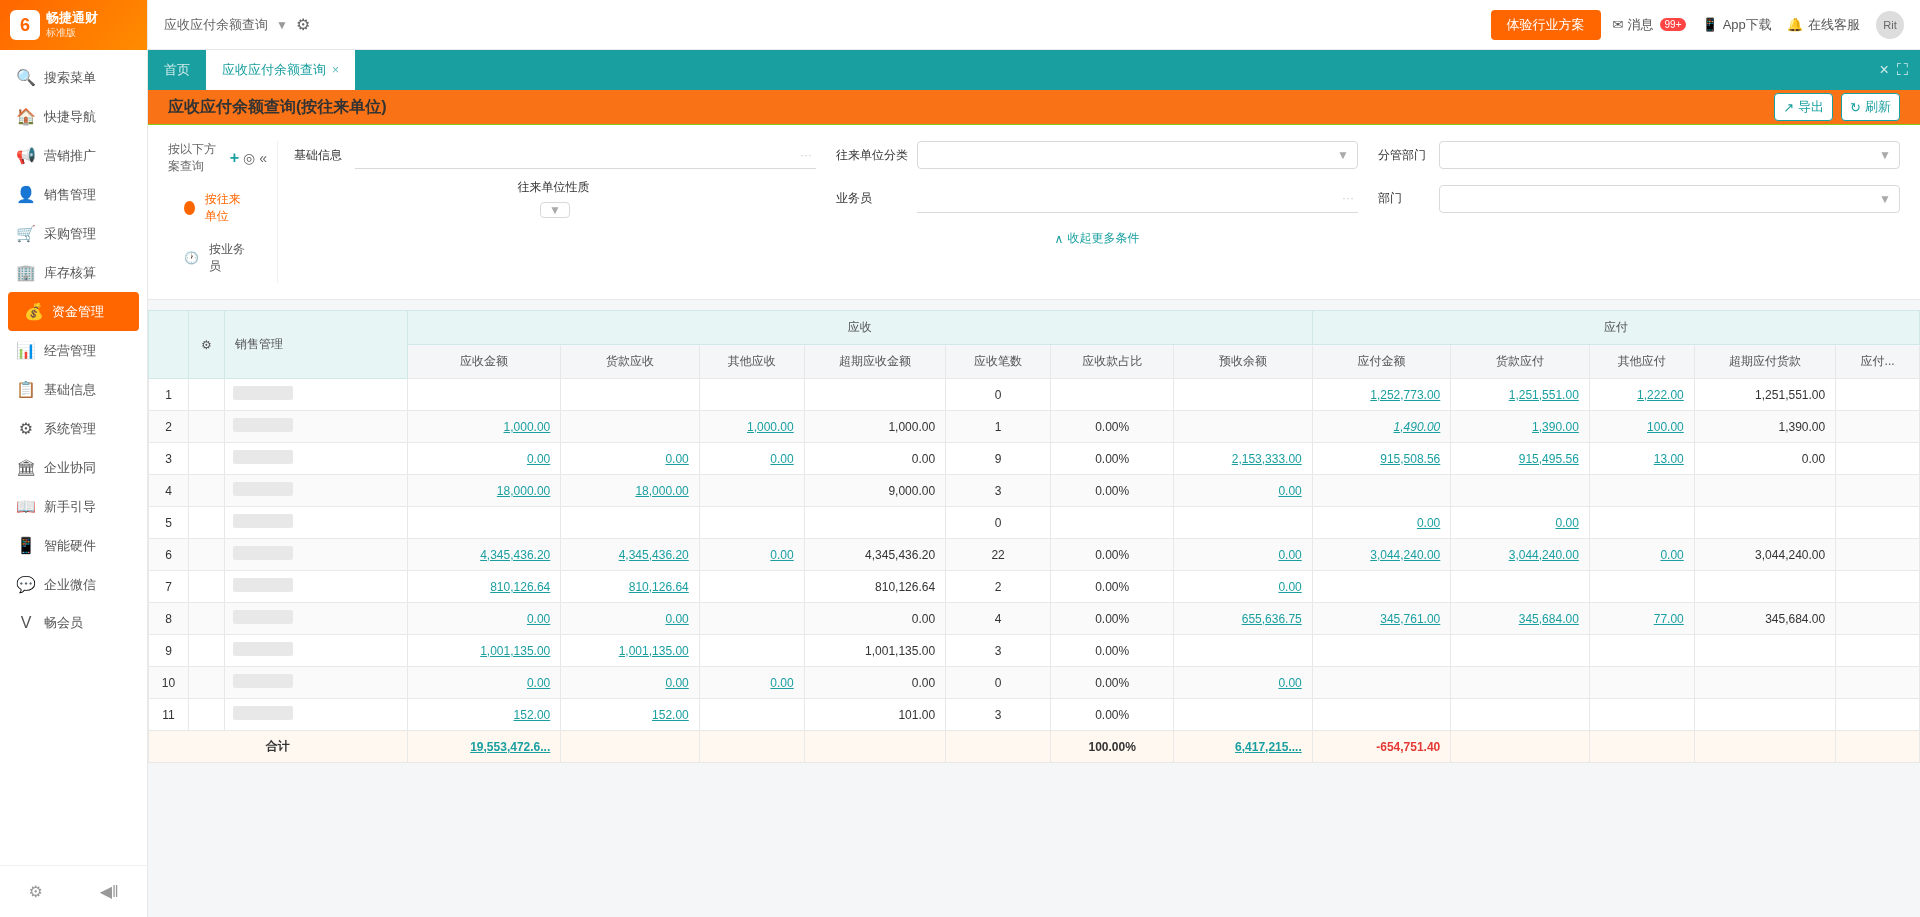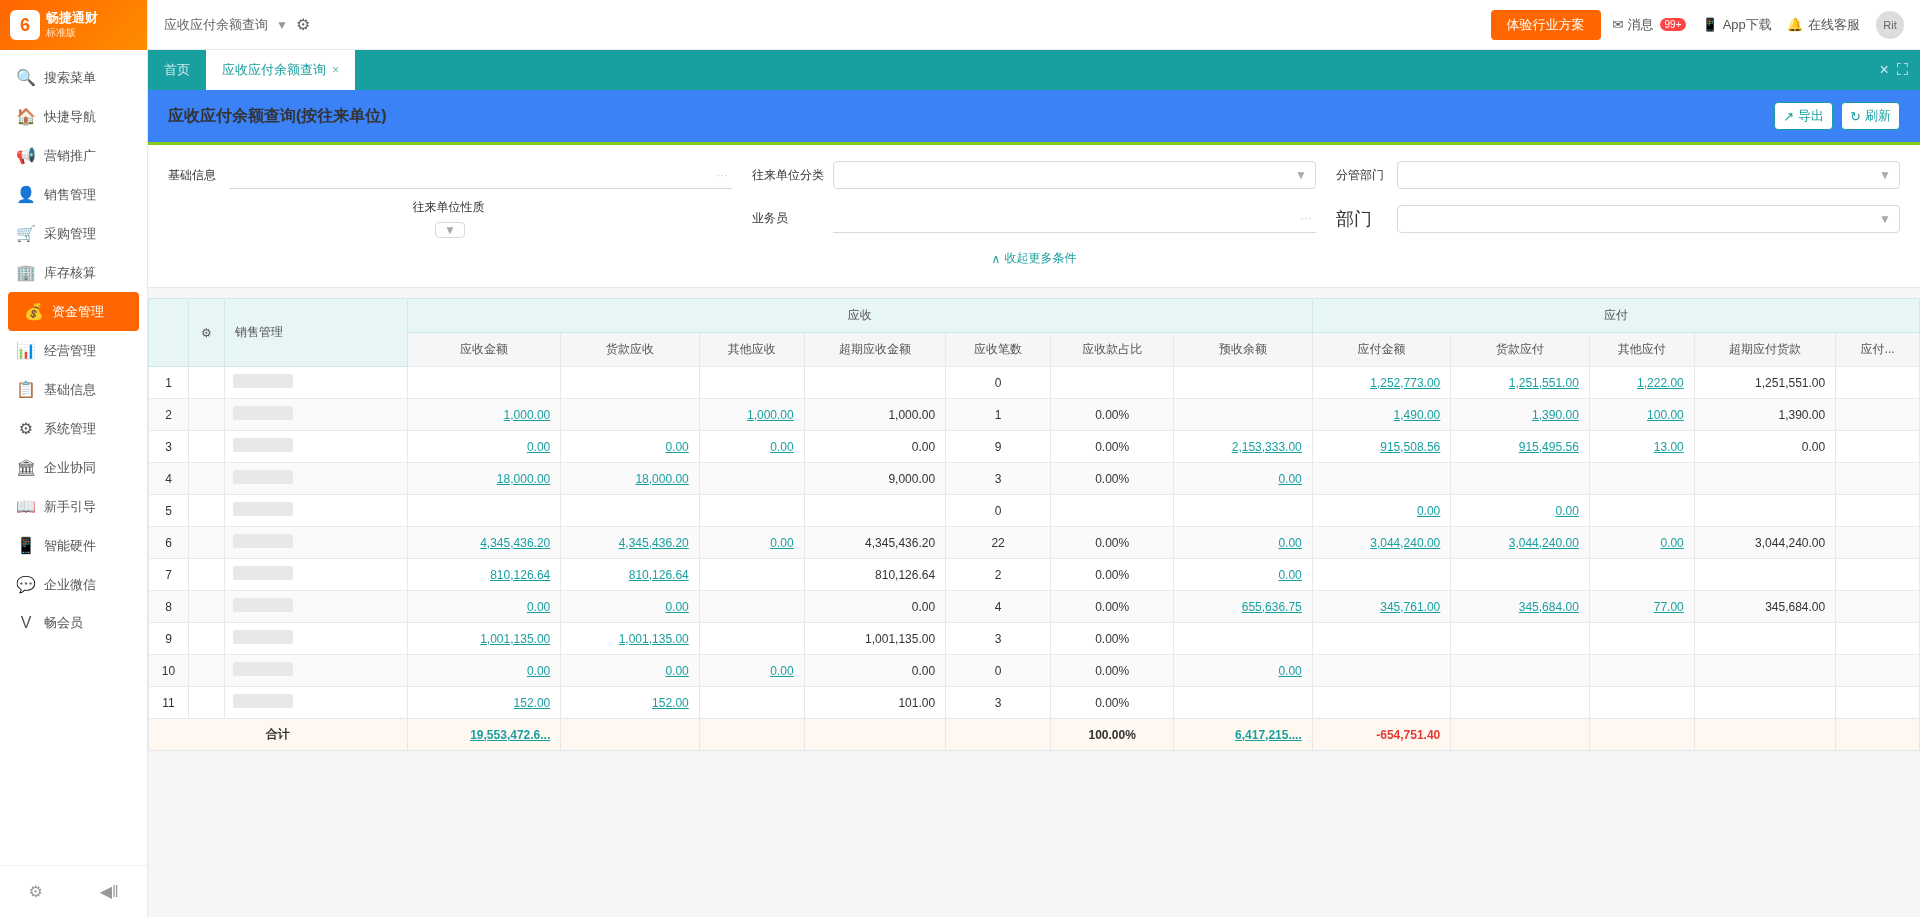--- a/index.html
+++ b/index.html
@@ -81,22 +81,22 @@
       margin-left: auto; display: flex; align-items: center; gap: 8px; padding-right: 12px;
     }
     .tab-bar-icon { color: rgba(255,255,255,0.8); cursor: pointer; font-size: 16px; }
 
     
     .main-content {
       position: fixed; left: 148px; top: 90px; right: 0; bottom: 0;
       background: #f5f6f8; overflow: auto;
     }
     .page-header {
-      background: #3b82f6; padding: 12px 20px; display: flex; align-items: center;
-      justify-content: space-between; border-bottom: 3px solid #84cc16;
+      background: #f97316; padding: 3px 20px; display: flex; align-items: center;
+      justify-content: space-between; border-bottom: 1px solid #84cc16;
     }
     .page-title { font-size: 16px; font-weight: bold; color: #333; }
     .page-actions { display: flex; gap: 8px; }
     .action-btn {
       display: flex; align-items: center; gap: 4px; cursor: pointer;
       color: #1a9fa0; font-size: 13px; padding: 4px 8px; border: 1px solid #1a9fa0;
       border-radius: 4px; background: #fff;
     }
 
     
@@ -284,20 +284,36 @@
       <div class="action-btn">
         <span>↻</span>
         <span>刷新</span>
       </div>
     </div>
   </div>
 
   <div class="filter-area">
     <div style="display:flex; gap:0;">
 
+      <div style="width:110px; padding-right:10px; border-right: 1px solid #f0f0f0; margin-right:16px;">
+        <div style="font-size:12px; color:#666; margin-bottom:8px; display:flex; align-items:center; gap:4px;">
+          <span>按以下方案查询</span>
+          <span class="filter-icon-btn" style="color:#1a9fa0; font-size:16px; font-weight:bold;">+</span>
+          <span class="filter-icon-btn">◎</span>
+          <span class="filter-icon-btn">«</span>
+        </div>
+        <div class="sub-nav-item active" style="font-size:12px;">
+          <span style="display:inline-block; width:14px; height:14px; background:#ff6600; border-radius:50%; margin-right:4px; font-size:10px; color:#fff; text-align:center; line-height:14px;"></span>
+          <span>按往来单位</span>
+        </div>
+        <div class="sub-nav-item" style="font-size:12px;">
+          <span style="color:#999; margin-right:4px;">🕐</span>
+          <span>按业务员</span>
+        </div>
+      </div>
 
       <div style="flex:1;">
         <div style="display:grid; grid-template-columns: 1fr 1fr 1fr; gap:10px 20px; margin-bottom:8px;">
 
           <div style="display:flex; align-items:center; gap:6px;">
             <span style="font-size:12px; color:#333; white-space:nowrap; min-width:55px;">基础信息</span>
             <div style="flex:1; border-bottom:1px solid #d9d9d9; height:28px; display:flex; align-items:center; justify-content:flex-end; padding:0 4px; cursor:pointer;">
               <span style="color:#ccc;">···</span>
             </div>
           </div>
@@ -324,21 +340,21 @@
             </div>
           </div>
           <div style="display:flex; align-items:center; gap:6px;">
             <span style="font-size:12px; color:#333; white-space:nowrap; min-width:75px;">业务员</span>
             <div style="flex:1; border-bottom:1px solid #d9d9d9; height:28px; display:flex; align-items:center; justify-content:flex-end; padding:0 4px; cursor:pointer;">
               <span style="color:#ccc;">···</span>
             </div>
           </div>
 
           <div style="display:flex; align-items:center; gap:6px;">
-            <span style="font-size:18px; color:#333; white-space:nowrap; min-width:55px;">部门</span>
+            <span style="font-size:12px; color:#333; white-space:nowrap; min-width:55px;">部门</span>
             <div style="flex:1; border:1px solid #d9d9d9; border-radius:4px; height:28px; display:flex; align-items:center; justify-content:space-between; padding:0 8px; cursor:pointer; background:#fff;">
               <span style="color:#ccc; font-size:11px;"></span>
               <span style="color:#aaa;">▼</span>
             </div>
           </div>
         </div>
 
         <div style="display:flex; justify-content:center; margin-top:4px;">
           <div class="collapse-btn">
             <span>∧</span>
@@ -398,21 +414,21 @@
       <td class="center">2</td>
       <td class="center"></td>
       <td style="text-align:left; padding-left:8px;"><span style="background:#e8e8e8;border-radius:2px;padding:0 3px;display:inline-block;height:14px;width:60px;"></span></td>
       <td style="text-align:right;"><span style="color:#1a9fa0;text-decoration:underline;cursor:pointer;">1,000.00</span></td>
       <td style="text-align:right;"></td>
       <td style="text-align:right;"><span style="color:#1a9fa0;text-decoration:underline;cursor:pointer;">1,000.00</span></td>
       <td style="text-align:right;">1,000.00</td>
       <td style="text-align:center;">1</td>
       <td style="text-align:center;">0.00%</td>
       <td style="text-align:right;"></td>
-      <td style="text-align:right;"><span style="color:#1a9fa0;text-decoration:underline;cursor:pointer;">1,490.00</span></td>
+      <td style="text-align:right;font-style:italic;"><span style="color:#1a9fa0;text-decoration:underline;cursor:pointer;">1,490.00</span></td>
       <td style="text-align:right;"><span style="color:#1a9fa0;text-decoration:underline;cursor:pointer;">1,390.00</span></td>
       <td style="text-align:right;"><span style="color:#1a9fa0;text-decoration:underline;cursor:pointer;">100.00</span></td>
       <td style="text-align:right;">1,390.00</td>
       <td></td>
     </tr>
             <tr>
       <td class="center">3</td>
       <td class="center"></td>
       <td style="text-align:left; padding-left:8px;"><span style="background:#e8e8e8;border-radius:2px;padding:0 3px;display:inline-block;height:14px;width:60px;"></span></td>
       <td style="text-align:right;"><span style="color:#1a9fa0;text-decoration:underline;cursor:pointer;">0.00</span></td>

